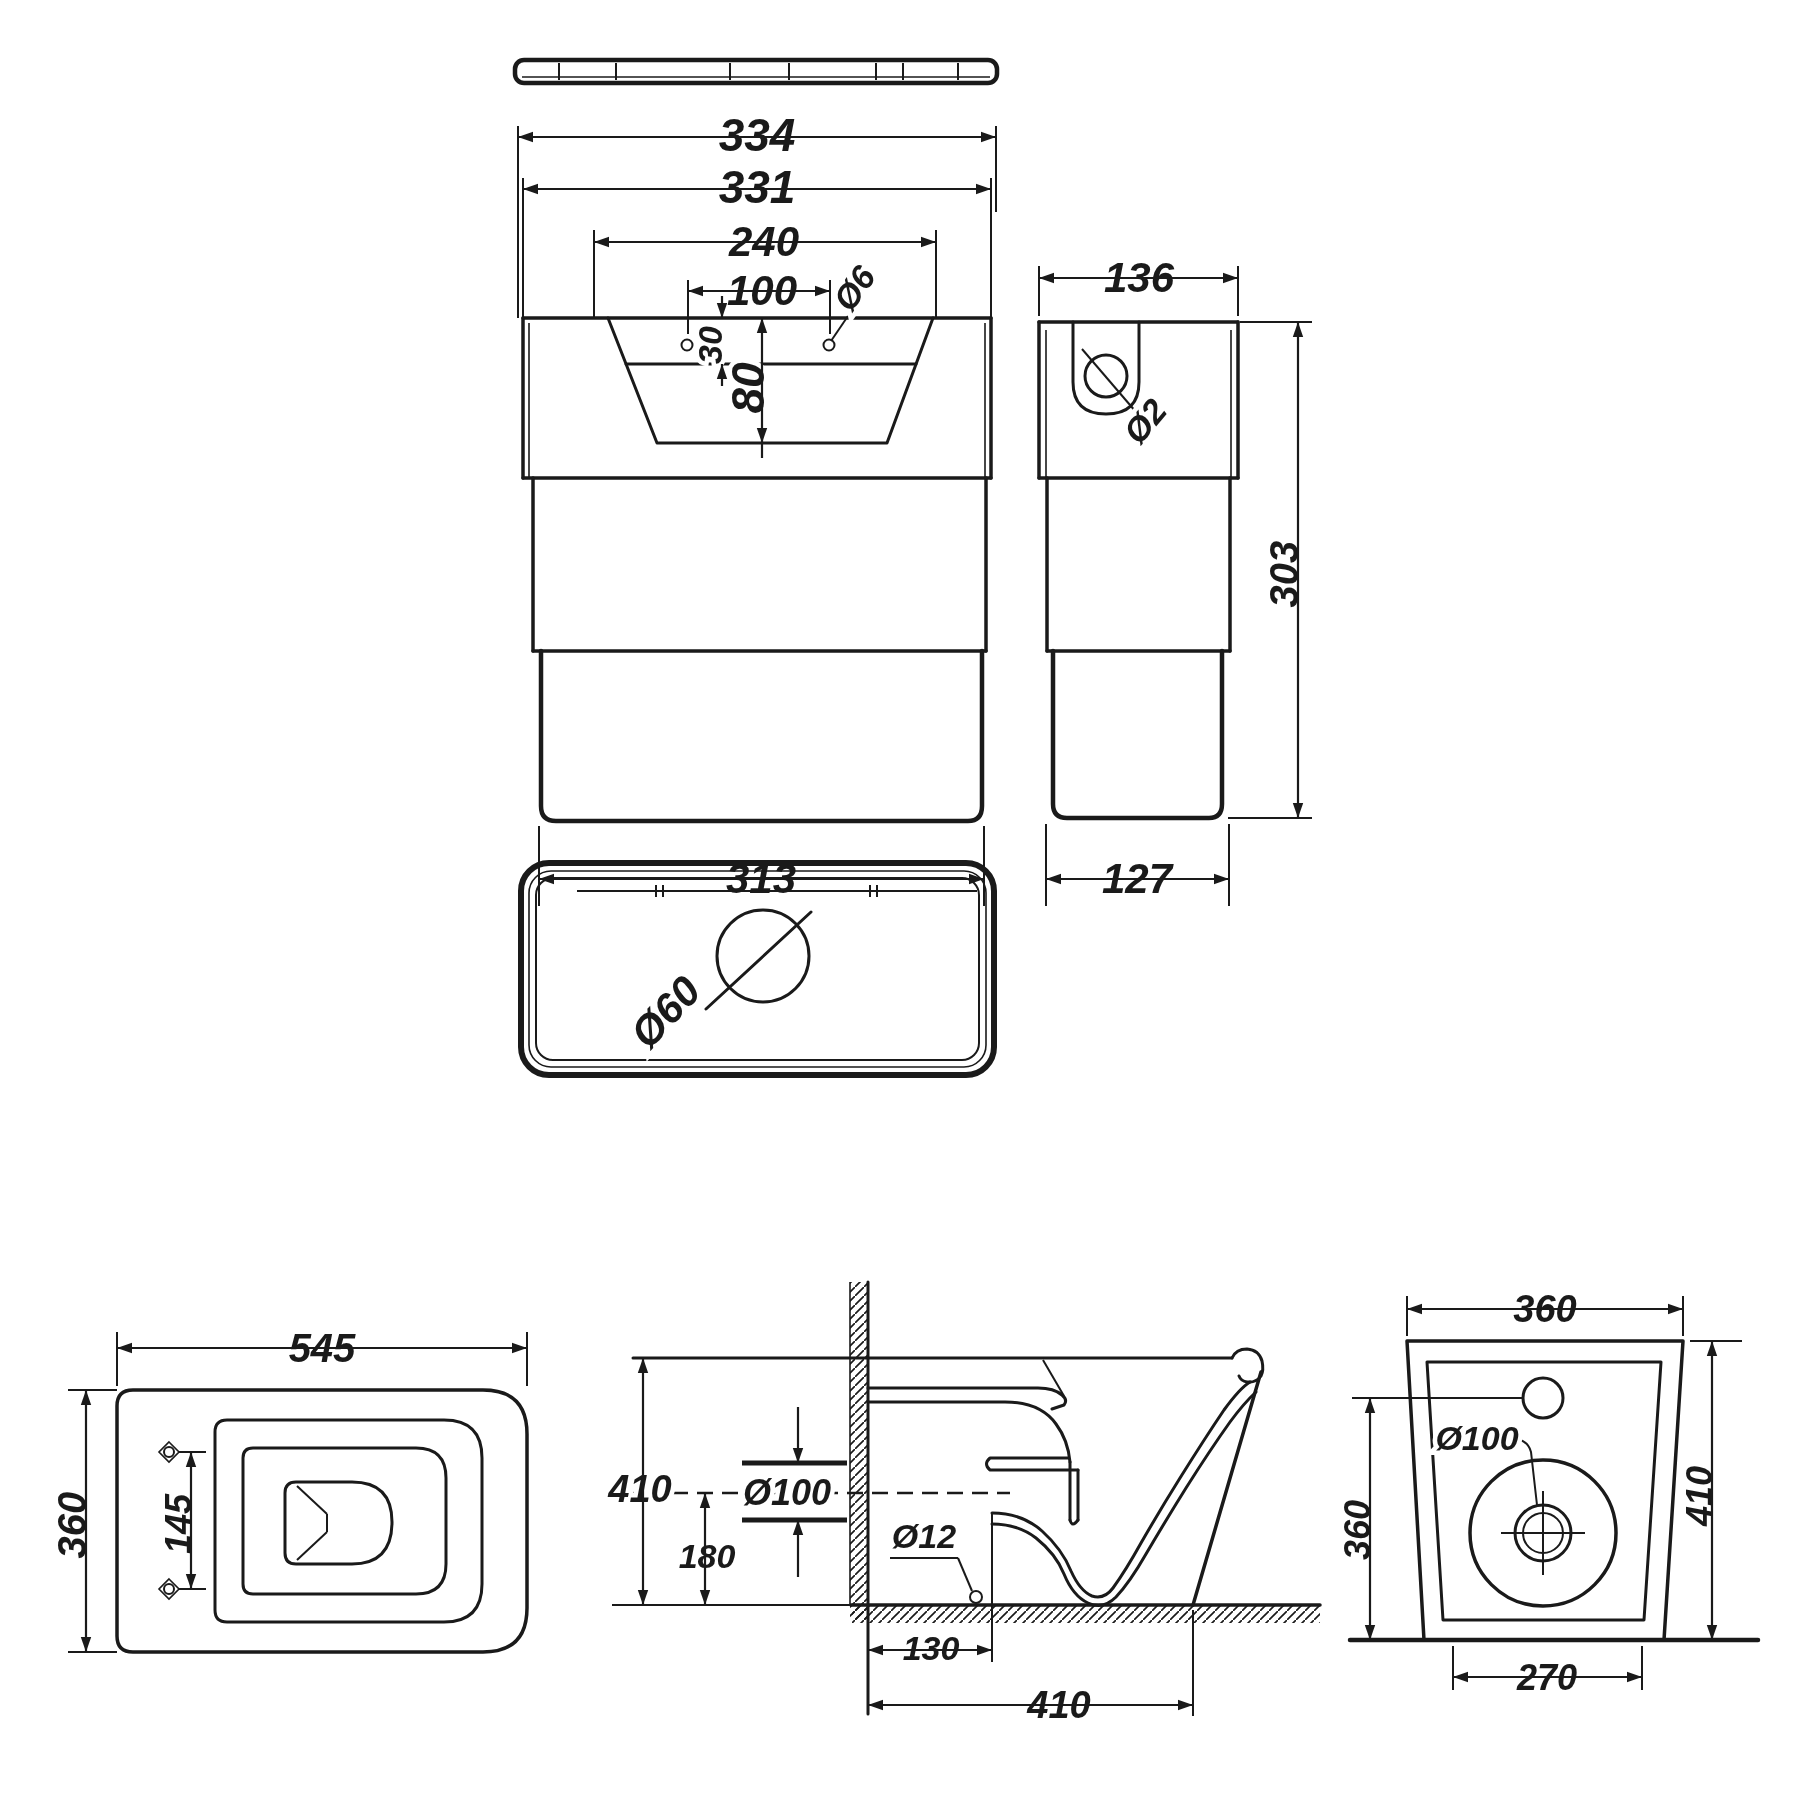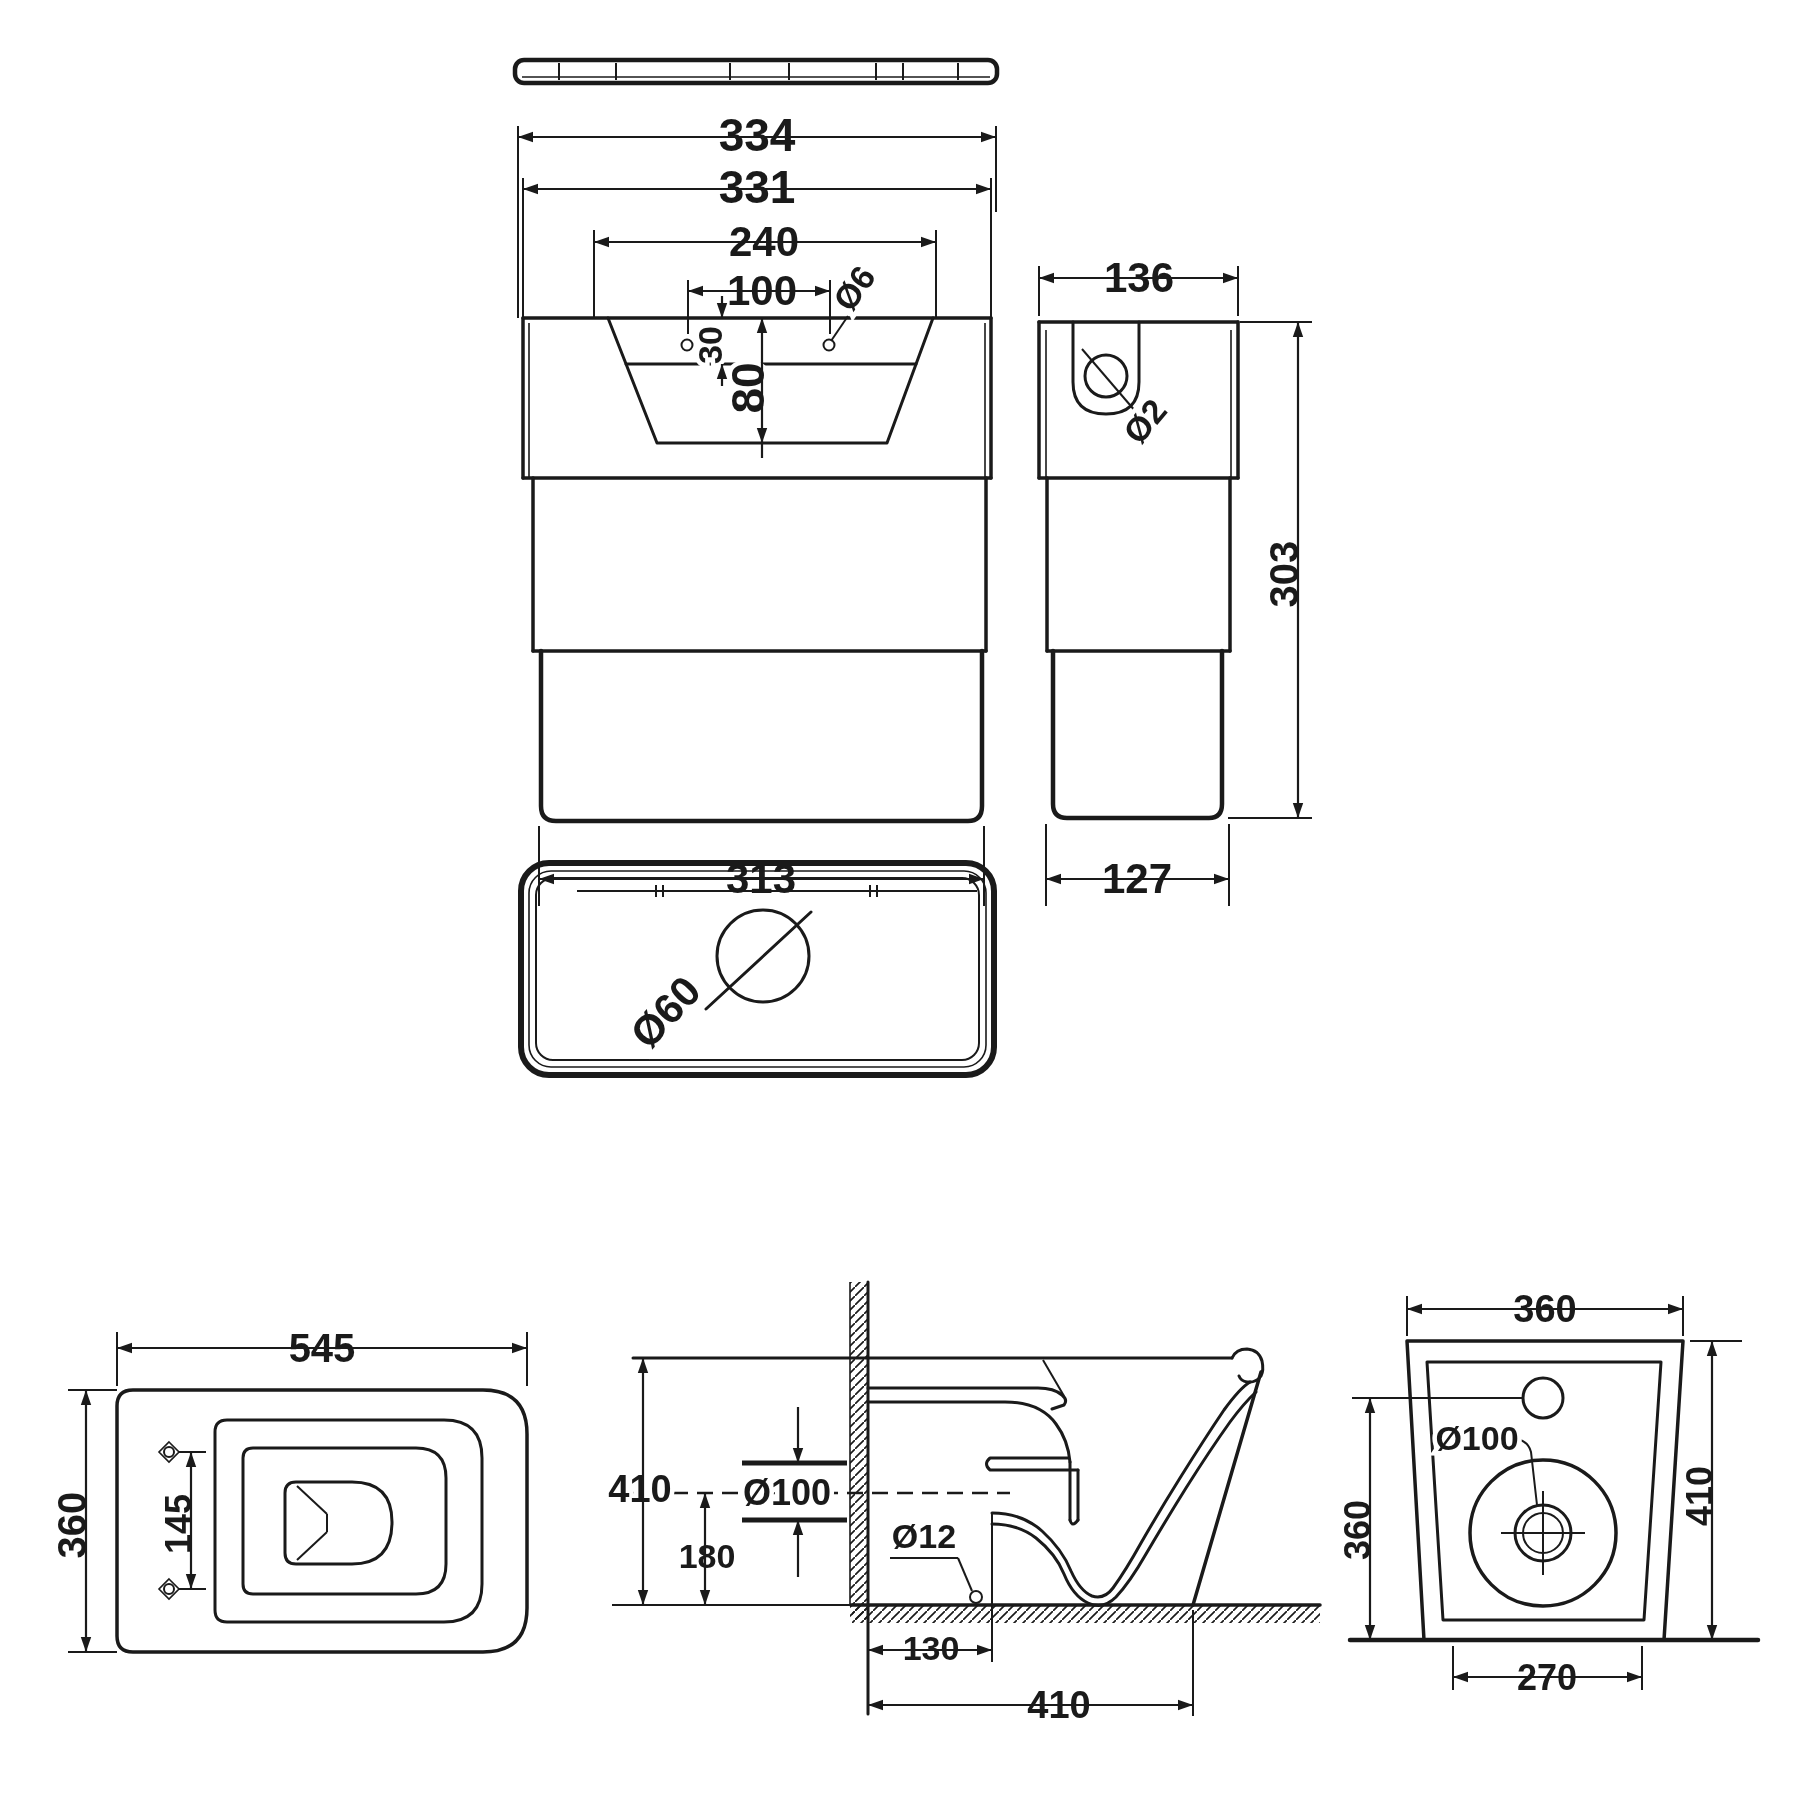--- a/index.html
+++ b/index.html
@@ -1,16 +1,16 @@
 <!DOCTYPE html>
 <html><head>
 <meta charset="utf-8">
 <style>
   html,body{margin:0;padding:0;background:#ffffff;}
-  .page{width:1488px;height:1800px;background:#fff;position:relative;font-family:"Liberation Sans",sans-serif;}
+  .page{width:1488px;height:1800px;background:#fff;position:relative;font-family:"Liberation Sans",sans-serif;font-style:italic;}
   svg{display:block;}
   .ln  {stroke:#1a1a1a;stroke-width:3;fill:none;stroke-linecap:round;stroke-linejoin:round;}
   .ln35{stroke:#1a1a1a;stroke-width:3.5;fill:none;stroke-linecap:round;stroke-linejoin:round;}
   .ln4 {stroke:#1a1a1a;stroke-width:4.5;fill:none;stroke-linecap:round;stroke-linejoin:round;}
   .ln5 {stroke:#1a1a1a;stroke-width:6;fill:none;stroke-linecap:round;stroke-linejoin:round;}
   .thin{stroke:#1a1a1a;stroke-width:1.6;fill:none;}
   .ext {stroke:#1a1a1a;stroke-width:2;fill:none;}
   .dim {stroke:#1a1a1a;stroke-width:2.2;fill:none;}
   .bold{stroke:#1a1a1a;stroke-width:5;fill:none;}
   .dash{stroke:#1a1a1a;stroke-width:2.4;fill:none;stroke-dasharray:16 9;}

